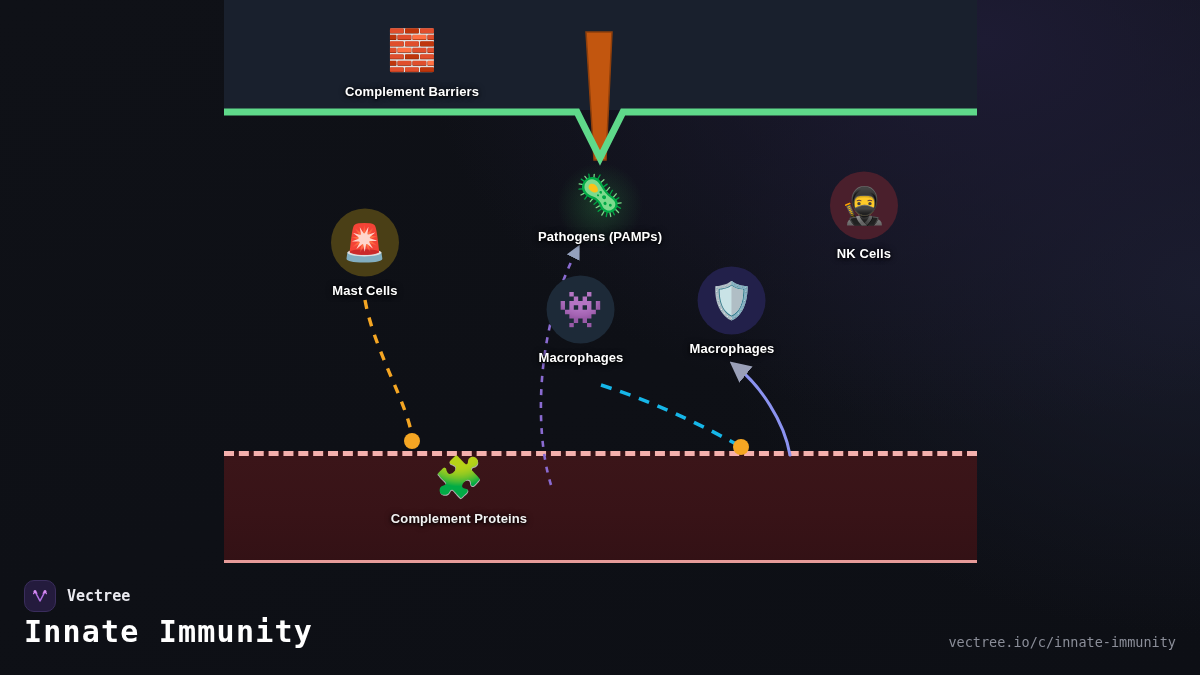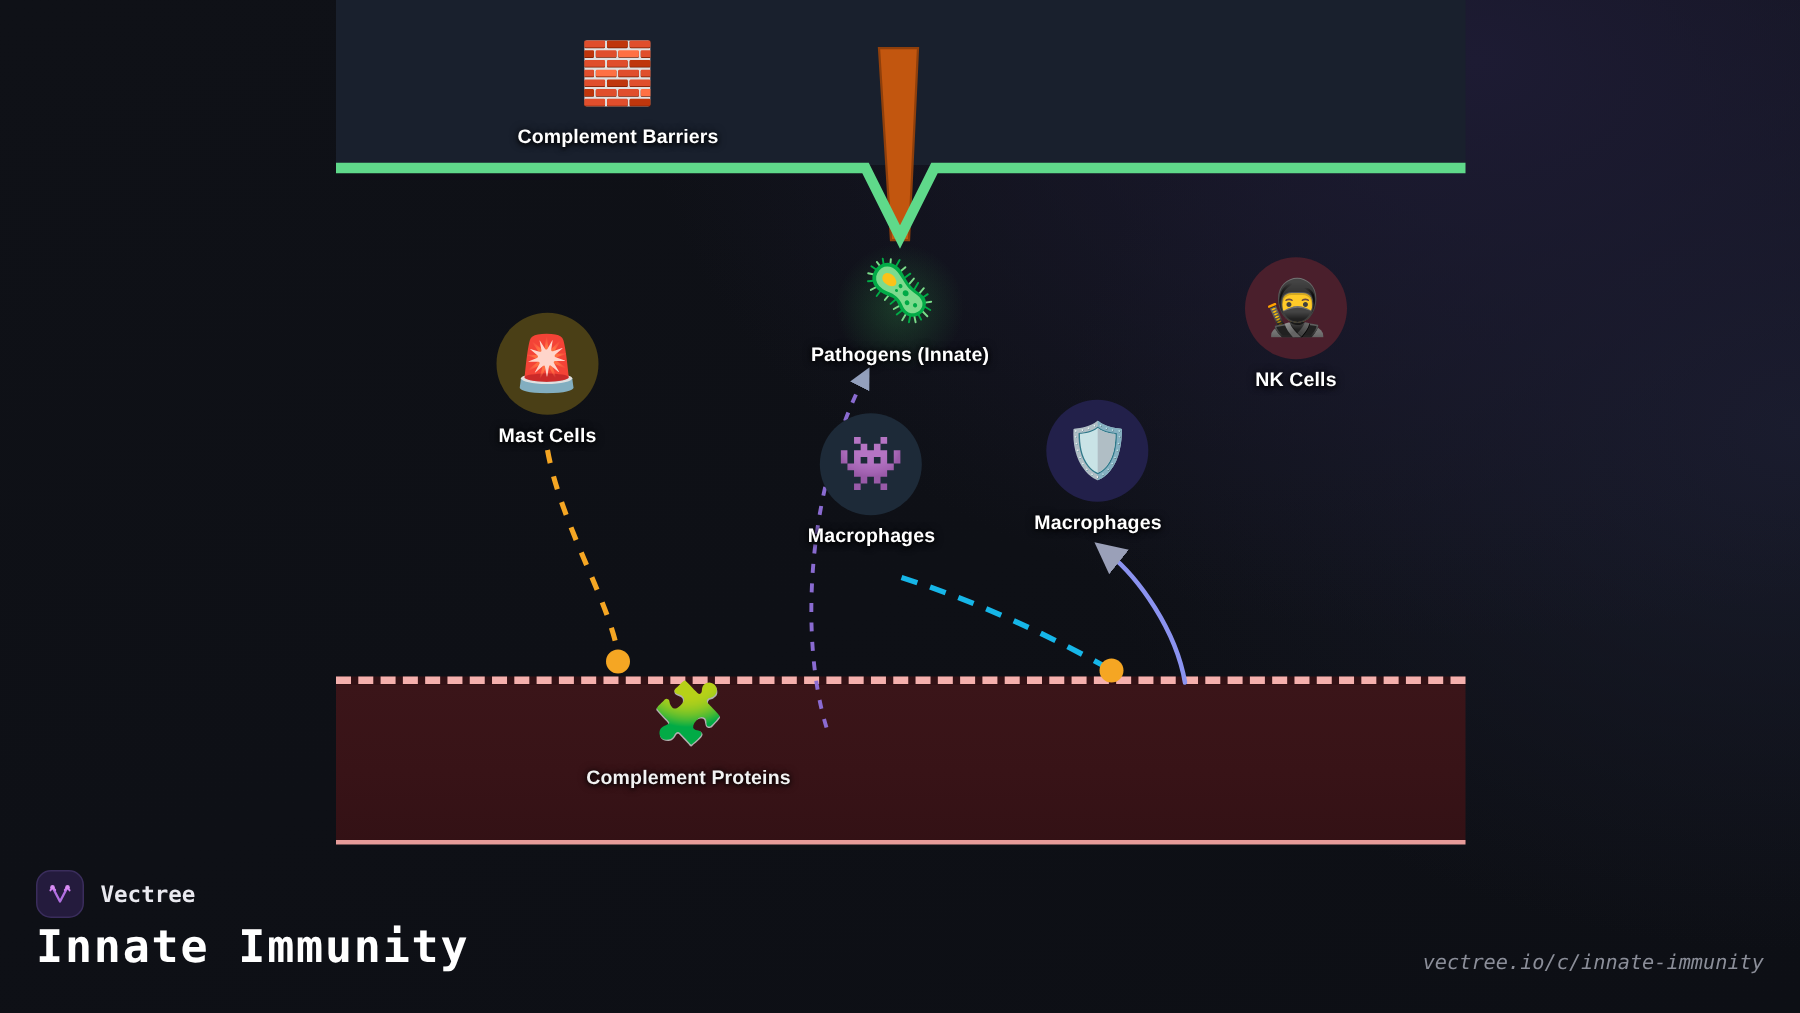--- a/index.html
+++ b/index.html
@@ -103,21 +103,21 @@
   }
   .page-title {
     position:absolute; left:24px; top:52px;
     font-family:"DejaVu Sans Mono", monospace;
     font-size:30px; font-weight:bold; color:#ffffff;
     letter-spacing:1.2px;
   }
   .footer-url {
     position:absolute; right:24px; bottom:25px;
     font-family:"DejaVu Sans Mono", monospace;
-    font-size:13.5px; color:#8b8e99;font-style:italic;
+    font-size:13.5px; color:#8b8e99;
   }
 </style>
 </head>
 <body>
 
 <div id="stage">
 
   <div id="canvas">
 
     <div class="barrier-zone"></div>
@@ -151,21 +151,21 @@
 
     <div class="glowpath" style="left:376px; top:205px;"></div>
 
     <div class="node" style="left:188px; top:60px;">
       <div class="plain">🧱</div>
       <div class="caption">Complement Barriers</div>
     </div>
 
     <div class="node" style="left:376px; top:205px;">
       <div class="plain">🦠</div>
-      <div class="caption">Pathogens (Innate)</div>
+      <div class="caption">Pathogens (PAMPs)</div>
     </div>
 
     <div class="node" style="left:141px; top:253px;">
       <div class="disc" style="background:#4a3f16;">🚨</div>
       <div class="caption">Mast Cells</div>
     </div>
 
     <div class="node" style="left:357px; top:320px;">
       <div class="disc" style="background:#1d2a38;">👾</div>
       <div class="caption">Macrophages</div>

